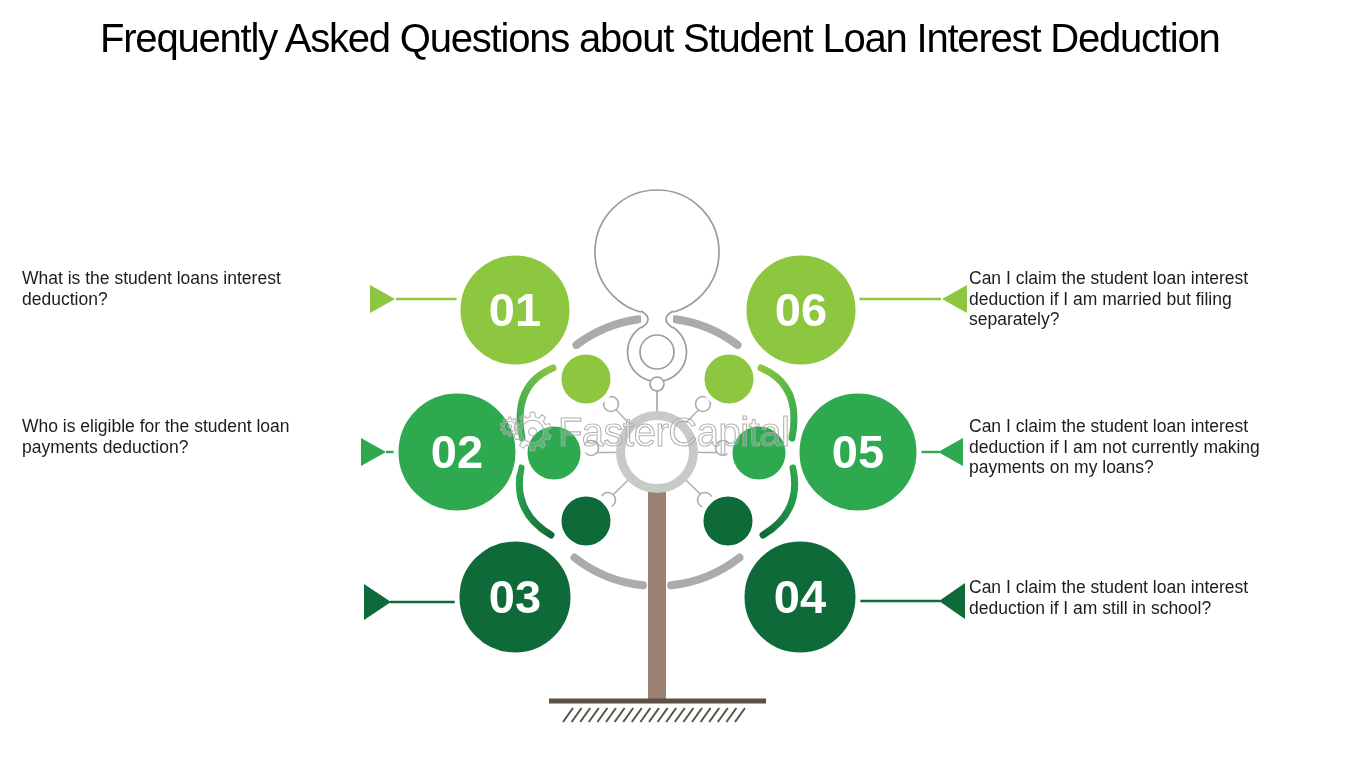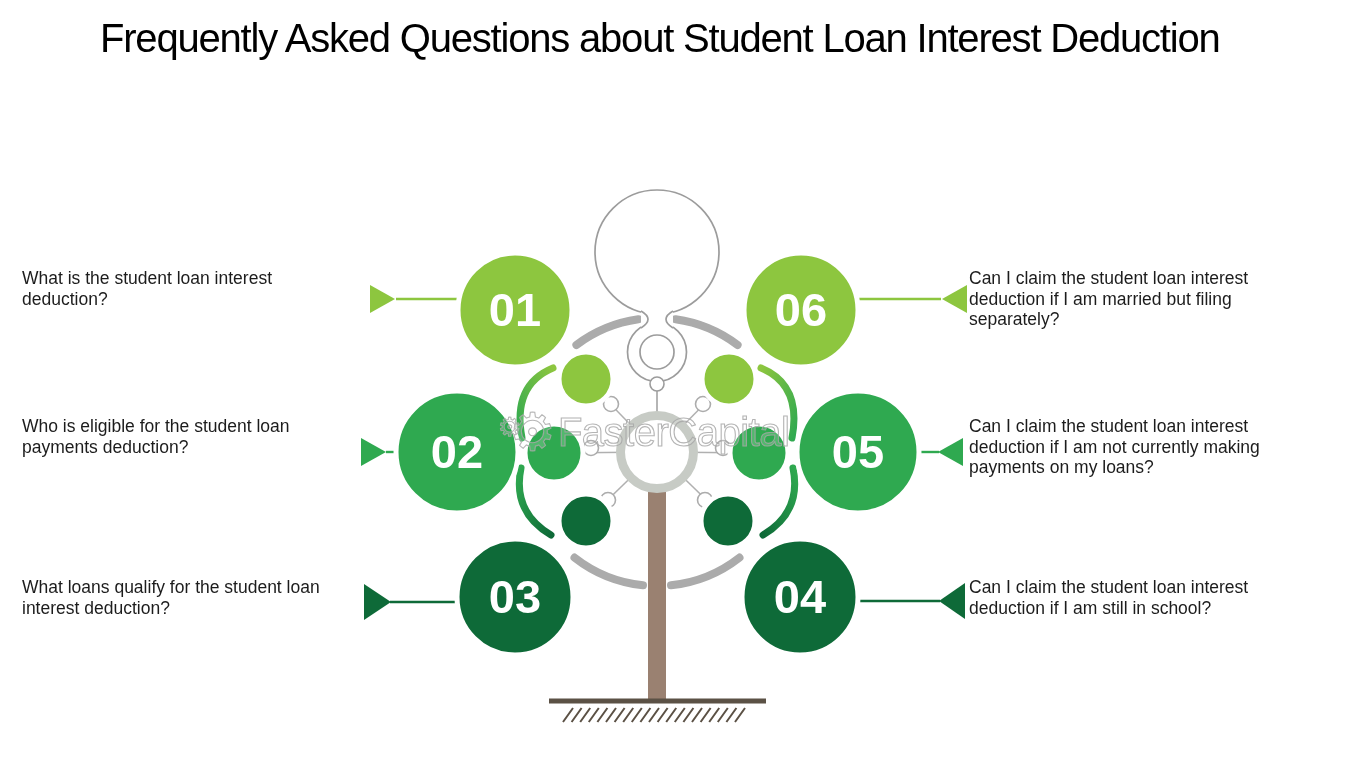--- a/index.html
+++ b/index.html
@@ -25,23 +25,22 @@
            -webkit-text-stroke:1.1px #a8a8a8;line-height:1;margin-left:2px;}
   svg text.num{font-family:"Liberation Sans",sans-serif;font-weight:bold;font-size:47px;fill:#fff;}
 </style>
 </head>
 <body>
 
 <div class="stage">
 
   <div class="title">Frequently Asked Questions about Student Loan Interest Deduction</div>
 
-  <div class="q" id="q1">What is the student loan interest deduction?</div>
+  <div class="q" id="q1">What is the student loans interest deduction?</div>
   <div class="q" id="q2">Who is eligible for the student loan payments deduction?</div>
-  <div class="q" id="q3">What loans qualify for the student loan interest deduction?</div>
   <div class="q" id="q6">Can I claim the student loan interest deduction if I am married but filing separately?</div>
   <div class="q" id="q5">Can I claim the student loan interest deduction if I am not currently making payments on my loans?</div>
   <div class="q" id="q4">Can I claim the student loan interest deduction if I am still in school?</div>
 
   <svg class="diagram" width="1350" height="759" viewBox="0 0 1350 759">
     <defs>
       <linearGradient id="gUL" x1="1" y1="0" x2="0" y2="1">
         <stop offset="0" stop-color="#8DC63F"></stop>
           <stop offset="1" stop-color="#2FA950"></stop>
       </linearGradient>

